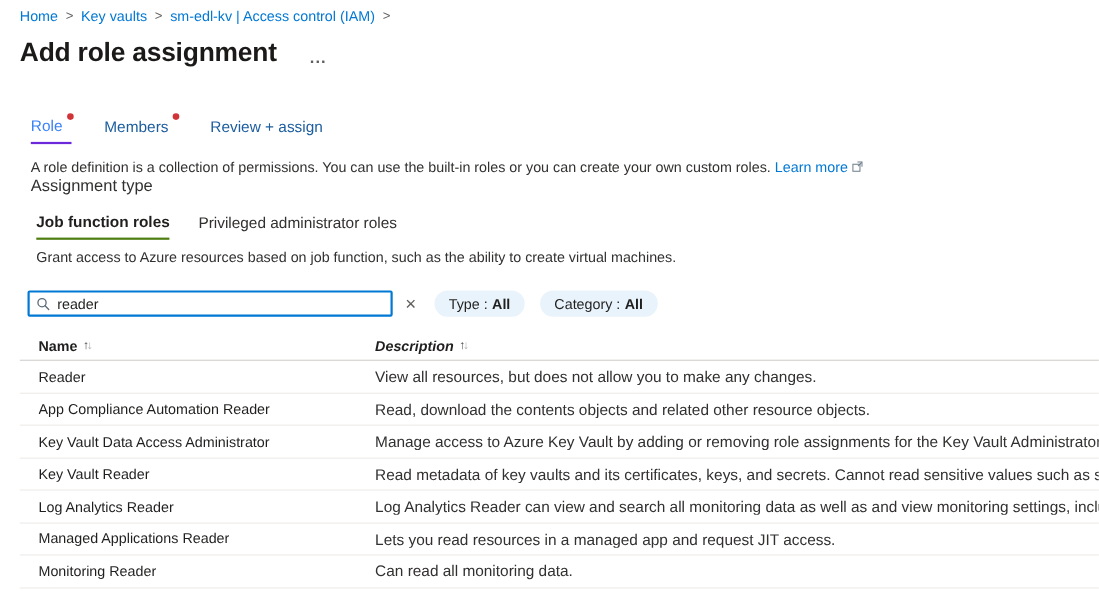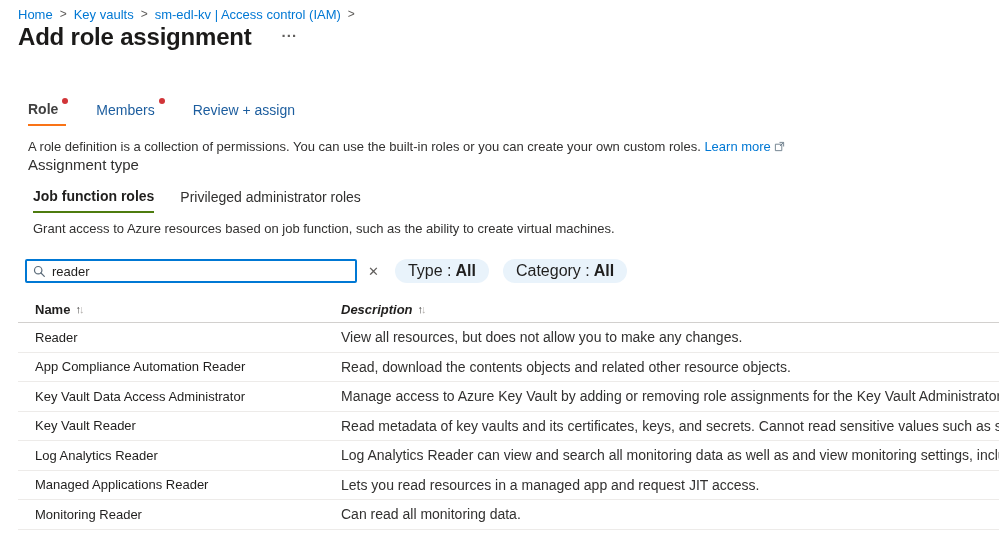--- a/index.html
+++ b/index.html
@@ -10,28 +10,28 @@
     font-size: 13px;
   }
   .page { padding: 5px 0 0 18px; width: 999px; height: 538px; overflow: hidden; }
 
   
   .breadcrumb { font-size: 13px; display: flex; align-items: center; gap: 7px; height: 18px; }
   .breadcrumb a { color: #0078d4; text-decoration: none; cursor: pointer; }
   .breadcrumb .sep { color: #605e5c; font-size: 12px; }
 
   
-  .title-row { display: flex; align-items: flex-start; height: 34px; }
+  .title-row { display: flex; align-items: flex-end; margin-top: 5px; height: 34px; }
   .page-title { font-size: 24px; font-weight: 700; color: #1b1a19; letter-spacing: -0.2px; }
   .more-btn { margin-left: 28px; color: #605e5c; font-size: 15px; font-weight: 700; letter-spacing: 1px; cursor: pointer; background: none; border: none; line-height: 10px; padding: 4px 2px; }
 
   
   .tabs { display: flex; margin: 44px 0 0 10px; gap: 30px; }
   .tab { position: relative; font-size: 14px; color: #1c5d9e; padding: 0 8px 7px 0; cursor: pointer; background: none; border: none; font-family: inherit; }
-  .tab.selected { color: #404040; font-weight: 700; border-bottom: 2px solid #f97316; }
+  .tab.selected { color: #3b82f6; font-weight: 400; border-bottom: 2px solid #6d28d9; }
   .tab .dot { position: absolute; top: -3px; right: -2px; width: 6px; height: 6px; border-radius: 50%; background: #d13438; display: inline-block; }
 
   
   .intro { margin: 13px 0 0 10px; font-size: 13px; color: #323130; line-height: 15px; }
   .intro a { color: #0078d4; text-decoration: none; cursor: pointer; }
   .ext-icon { display: inline-block; vertical-align: -1px; margin-left: 3px; }
   .assignment-type { margin: 1px 0 12px 10px; font-size: 15px; color: #323130; }
 
   
   .role-tabs { display: flex; margin: 15px 0 0 15px; gap: 26px; }
@@ -47,21 +47,21 @@
     border: 2px solid #0078d4; border-radius: 2px; background: #fff; padding: 0 6px;
   }
   .search-box input {
     border: none; outline: none; flex: 1; font-size: 13px; color: #201f1e;
     font-family: inherit; background: transparent; margin-left: 6px;
   }
   .clear-btn { margin-left: 9px; color: #605e5c; font-size: 13px; background: none; border: none; cursor: pointer; line-height: 1; padding: 2px; }
   .pill {
     display: inline-flex; align-items: center; margin-left: 14px;
     background: #e9f3fb; border-radius: 12px; height: 24px; padding: 0 13px;
-    font-size: 16px; color: #201f1e; cursor: pointer; border: none; font-family: inherit; gap: 4px;
+    font-size: 13px; color: #201f1e; cursor: pointer; border: none; font-family: inherit; gap: 4px;
   }
   .pill .pill-val { font-weight: 700; }
   .pill:first-of-type { margin-left: 17px; }
 
   
   .table { margin: 13px 0 0 0; }
   .thead { display: flex; padding-left: 17px; height: 27px; border-bottom: 1px solid #d2d0ce; }
   .th { font-weight: 700; font-size: 13px; color: #201f1e; display: flex; align-items: center; gap: 5px; cursor: pointer; }
   .th-name { width: 306px; }
   .th-desc { flex: 1; font-style: italic; }

